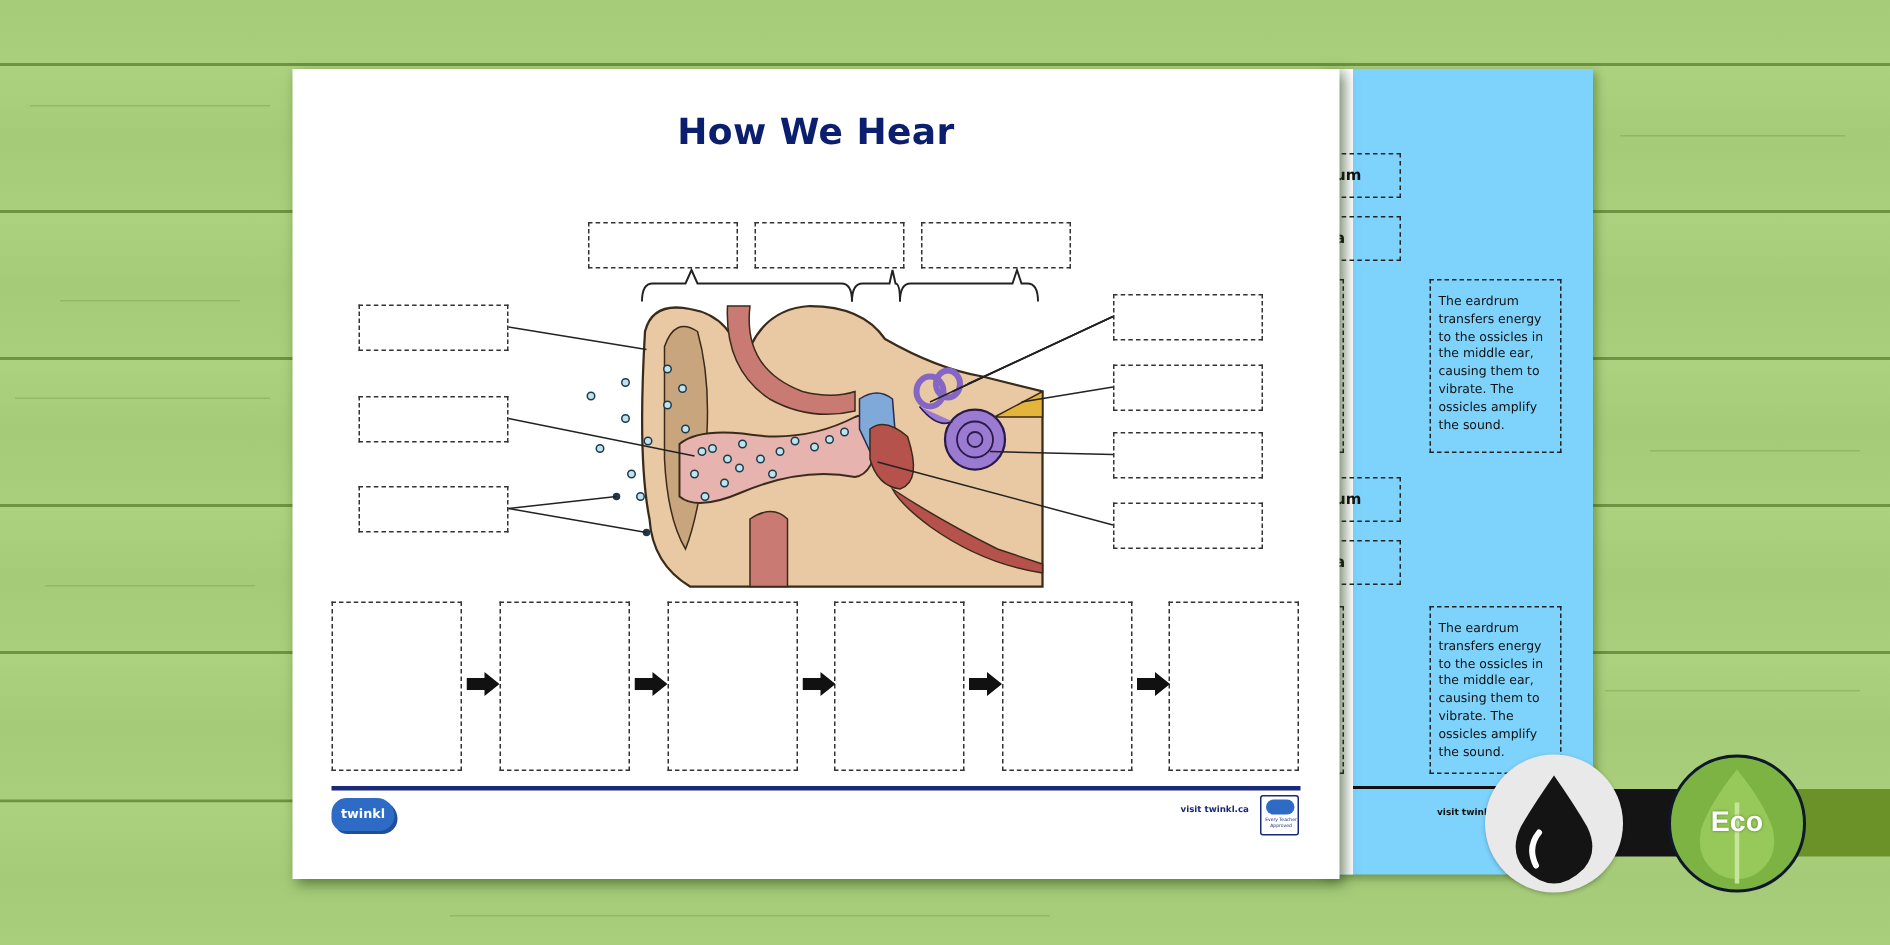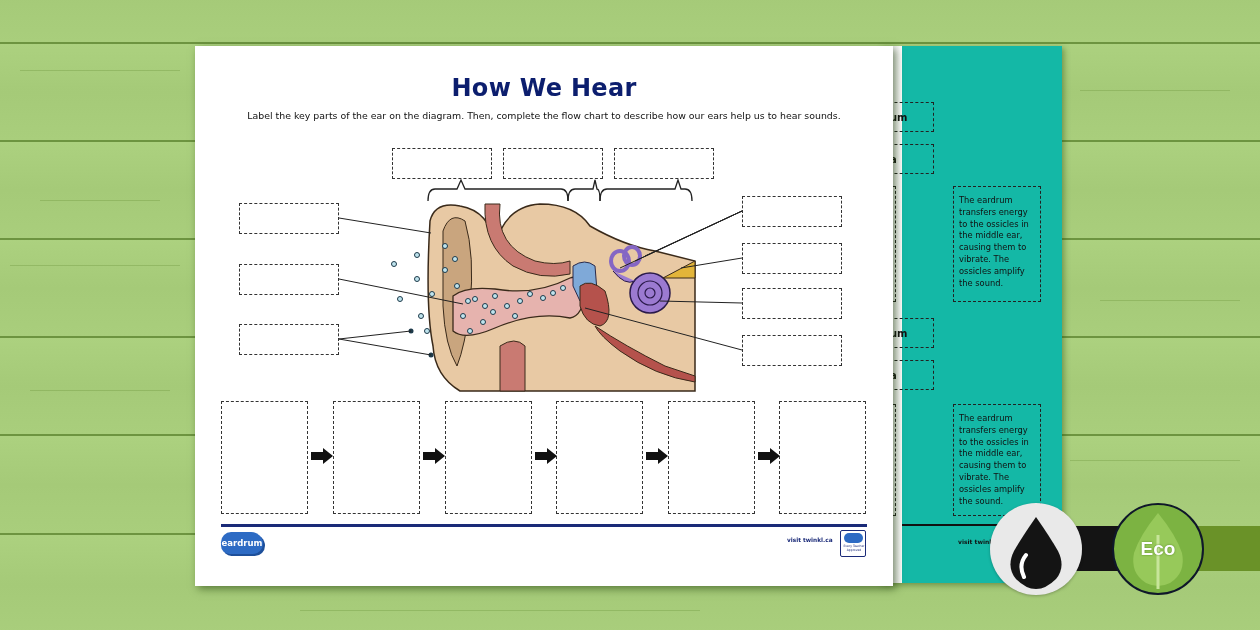--- a/index.html
+++ b/index.html
@@ -16,21 +16,21 @@
     background: linear-gradient(180deg, #acd17f 0%, #a5ca78 50%, #a9ce7c 100%);
     border-bottom: 2px solid #6d9440;
   }
   .grain {
     position: absolute; height: 1px; background: rgba(110,150,60,0.35);
   }
 
   
   .back-sheet {
     position: absolute; left: 880px; top: 46px; width: 182px; height: 537px;
-    background: #14b8a6;
+    background: #7dd3fc;
     box-shadow: 2px 2px 6px rgba(40,70,10,0.45);
   }
   .back-sheet .fold {
     position: absolute; left: 0; top: 0; width: 22px; height: 100%;
     background: linear-gradient(90deg, #b8b8b8 0%, #e8e8e8 50%, #ffffff 100%);
   }
   .back-label {
     position: absolute; border: 1.5px dashed #222; background: transparent;
     font-family: "DejaVu Sans", sans-serif; font-size: 10px; color: #111;
     display: flex; align-items: center;
@@ -156,21 +156,20 @@
   </div>
   <div class="back-strip" style="left:4px;top:358px;width:12px;height:112px;"></div>
   <div class="back-text" style="left:33px;top:358px;width:88px;height:112px;">The eardrum transfers energy to the ossicles in the middle ear, causing them to vibrate. The ossicles amplify the sound.</div>
 
   <div class="back-rule" style="top:478px;"></div>
   <div class="back-visit" style="left:78px;top:492px;">visit twink</div>
 </div>
 
 <div class="front-sheet">
   <div class="title">How We Hear</div>
-  <div class="instructions">Label the key parts of the ear on the diagram. Then, complete the flow chart to describe how our ears help us to hear sounds.</div>
 
   <div class="label-box" style="left:197px;top:102px;width:100px;height:31px;"></div>
   <div class="label-box" style="left:308px;top:102px;width:100px;height:31px;"></div>
   <div class="label-box" style="left:419px;top:102px;width:100px;height:31px;"></div>
 
   <div class="label-box" style="left:44px;top:157px;width:100px;height:31px;"></div>
   <div class="label-box" style="left:44px;top:218px;width:100px;height:31px;"></div>
   <div class="label-box" style="left:44px;top:278px;width:100px;height:31px;"></div>
 
   <div class="label-box" style="left:547px;top:150px;width:100px;height:31px;"></div>
@@ -270,21 +269,21 @@
       <path d="M0 4 H12 V0 L22 8 L12 16 V12 H0 Z" fill="#111"></path>
     </svg>
   <svg class="flow-arrow" style="left:451px;top:402px;" width="22" height="16">
       <path d="M0 4 H12 V0 L22 8 L12 16 V12 H0 Z" fill="#111"></path>
     </svg>
   <svg class="flow-arrow" style="left:563px;top:402px;" width="22" height="16">
       <path d="M0 4 H12 V0 L22 8 L12 16 V12 H0 Z" fill="#111"></path>
     </svg>
 
   <div class="footer-rule"></div>
-  <div class="twinkl-logo">eardrum</div>
+  <div class="twinkl-logo">twinkl</div>
   <div class="visit-link">visit twinkl.ca</div>
   <div class="approved-badge">
     <div class="cloud"></div>
     <div class="txt">Every Teacher Approved</div>
   </div>
 </div>
 
 <div class="band-black"></div>
 <div class="band-green"></div>
 <div class="ink-badge">

